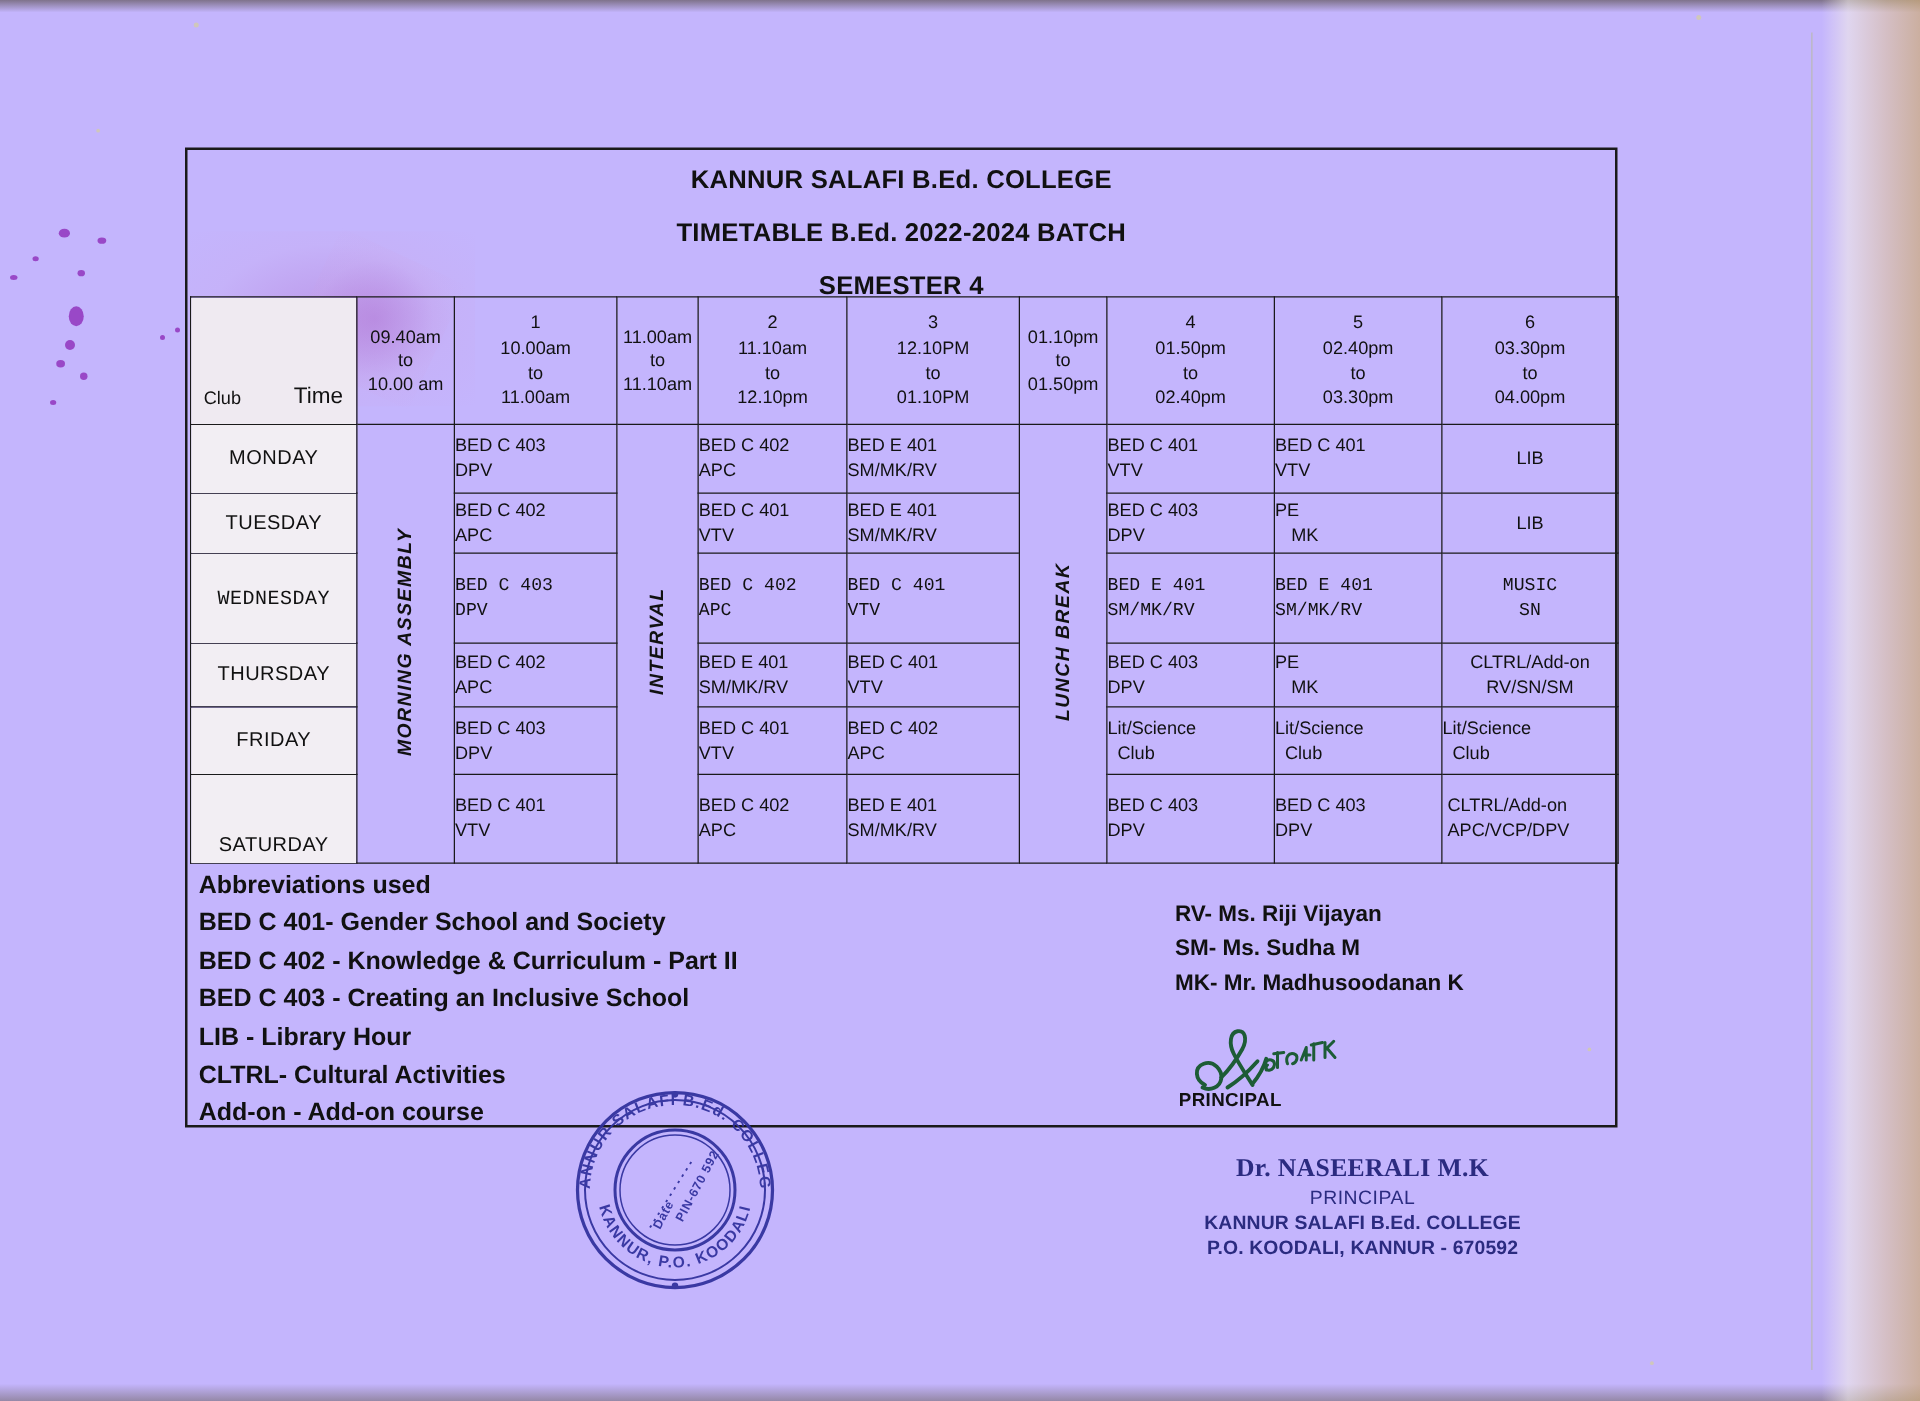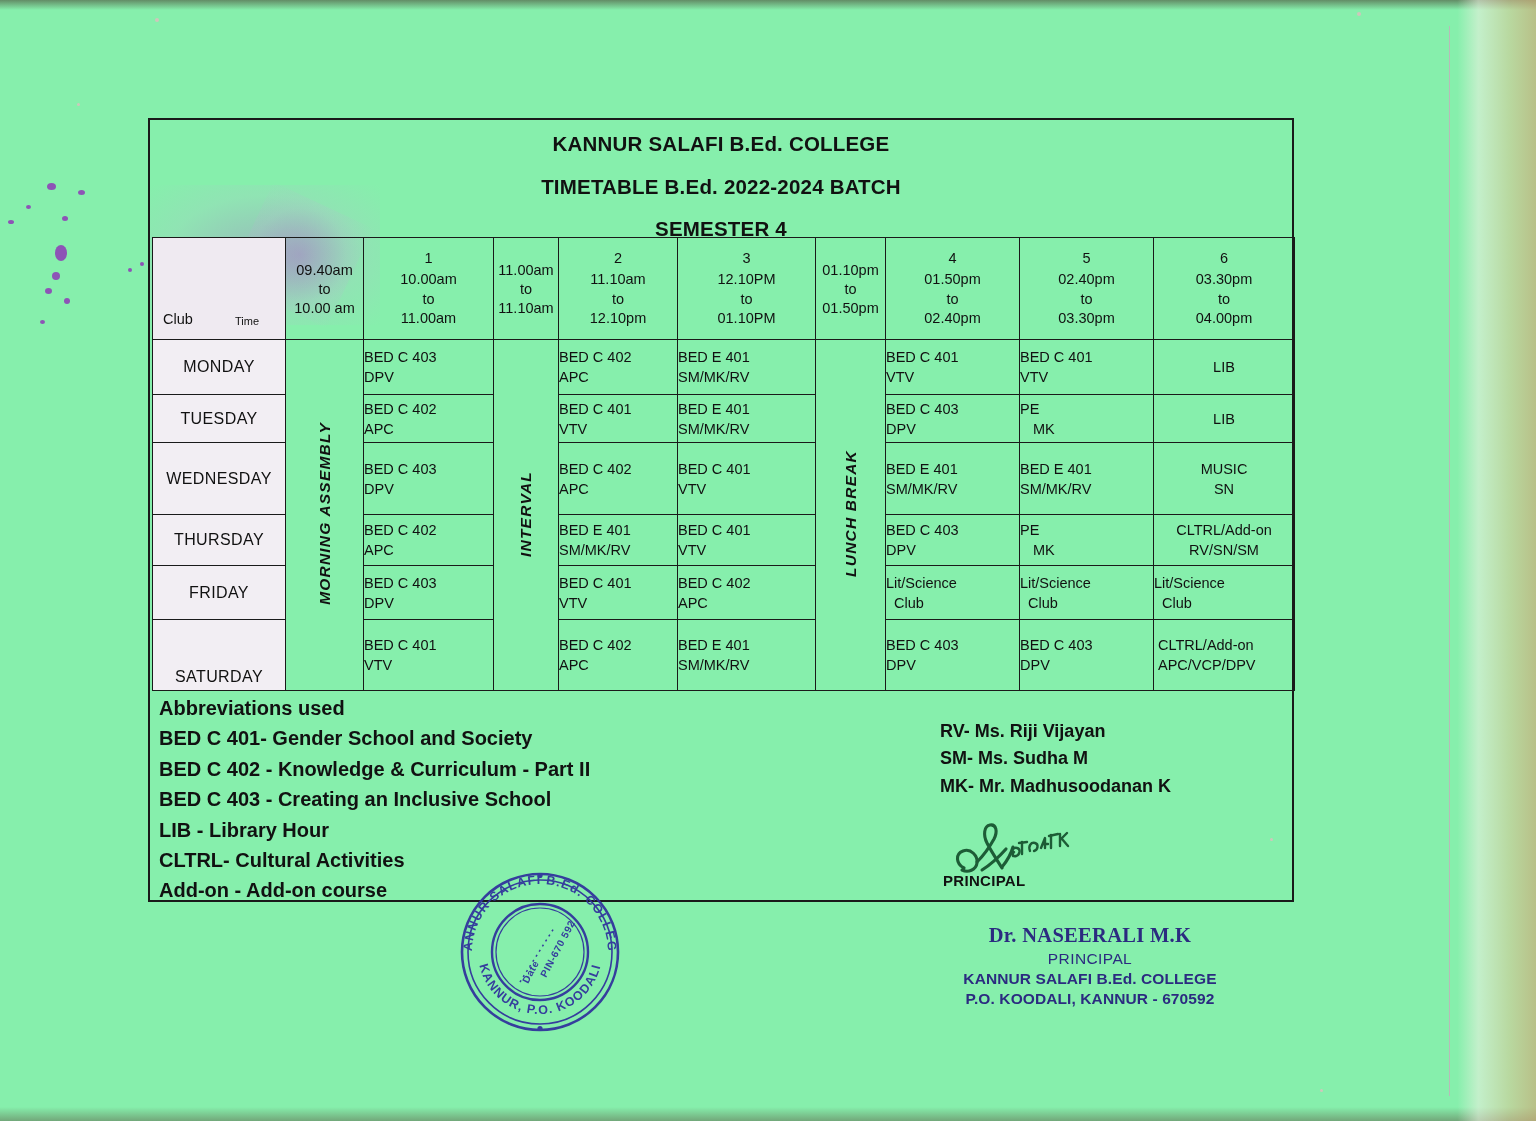--- a/index.html
+++ b/index.html
@@ -10,21 +10,21 @@
     width: 1536px; height: 1121px;
     position: relative;
     overflow: hidden;
     font-family: "Liberation Sans", sans-serif;
     color: #111;
   }
 
   
   #page {
     position: absolute; inset: 0;
-    background: #86efac;
+    background: #c4b5fd;
   }
   #scan-edge-right {
     position: absolute; top: 0; right: 0; width: 96px; height: 1121px;
     background: linear-gradient(to right,
         rgba(255,255,255,0) 0%,
         rgba(255,255,255,0) 18%,
         rgba(246,240,228,0.55) 40%,
         rgba(226,198,150,0.55) 72%,
         rgba(206,172,120,0.70) 100%);
     pointer-events: none;
@@ -106,21 +106,21 @@
   }
   .hdr-cell .pnum { display: block; margin-bottom: 2px; }
   .hdr-corner {
     background: #efeaf1;
     position: relative;
   }
   .hdr-corner .dl {
     position: absolute; left: 10px; bottom: 10px; font-weight: normal; font-size: 14.5px;
   }
   .hdr-corner .tl {
-    position: absolute; left: 82px; bottom: 10px; font-weight: normal; font-size: 11px;
+    position: absolute; left: 82px; bottom: 10px; font-weight: normal; font-size: 18px;
   }
 
   
   .day-cell {
     background: #f2eef3;
     text-align: center;
     font-size: 16px;
     font-weight: bold;
     letter-spacing: .4px;
     position: relative;
@@ -402,21 +402,21 @@
         <td class="sub">
           <span class="l1">PE</span>
           <span class="l2" style="padding-left:13px;">MK</span>
         </td>
         <td class="sub center">
           <span class="l1">LIB</span>
           <span class="l2"></span>
         </td>
       </tr>
 
-      <tr style="height:72px;">
+      <tr style="height:72px;font-family:Liberation Mono, monospace;">
         <td class="day-cell">
           <span>WEDNESDAY</span>
         </td>
         <td class="sub bottom">
           <span class="l1">BED C 403</span>
           <span class="l2">DPV</span>
         </td>
         <td class="sub bottom">
           <span class="l1">BED C 402</span>
           <span class="l2">APC</span>

